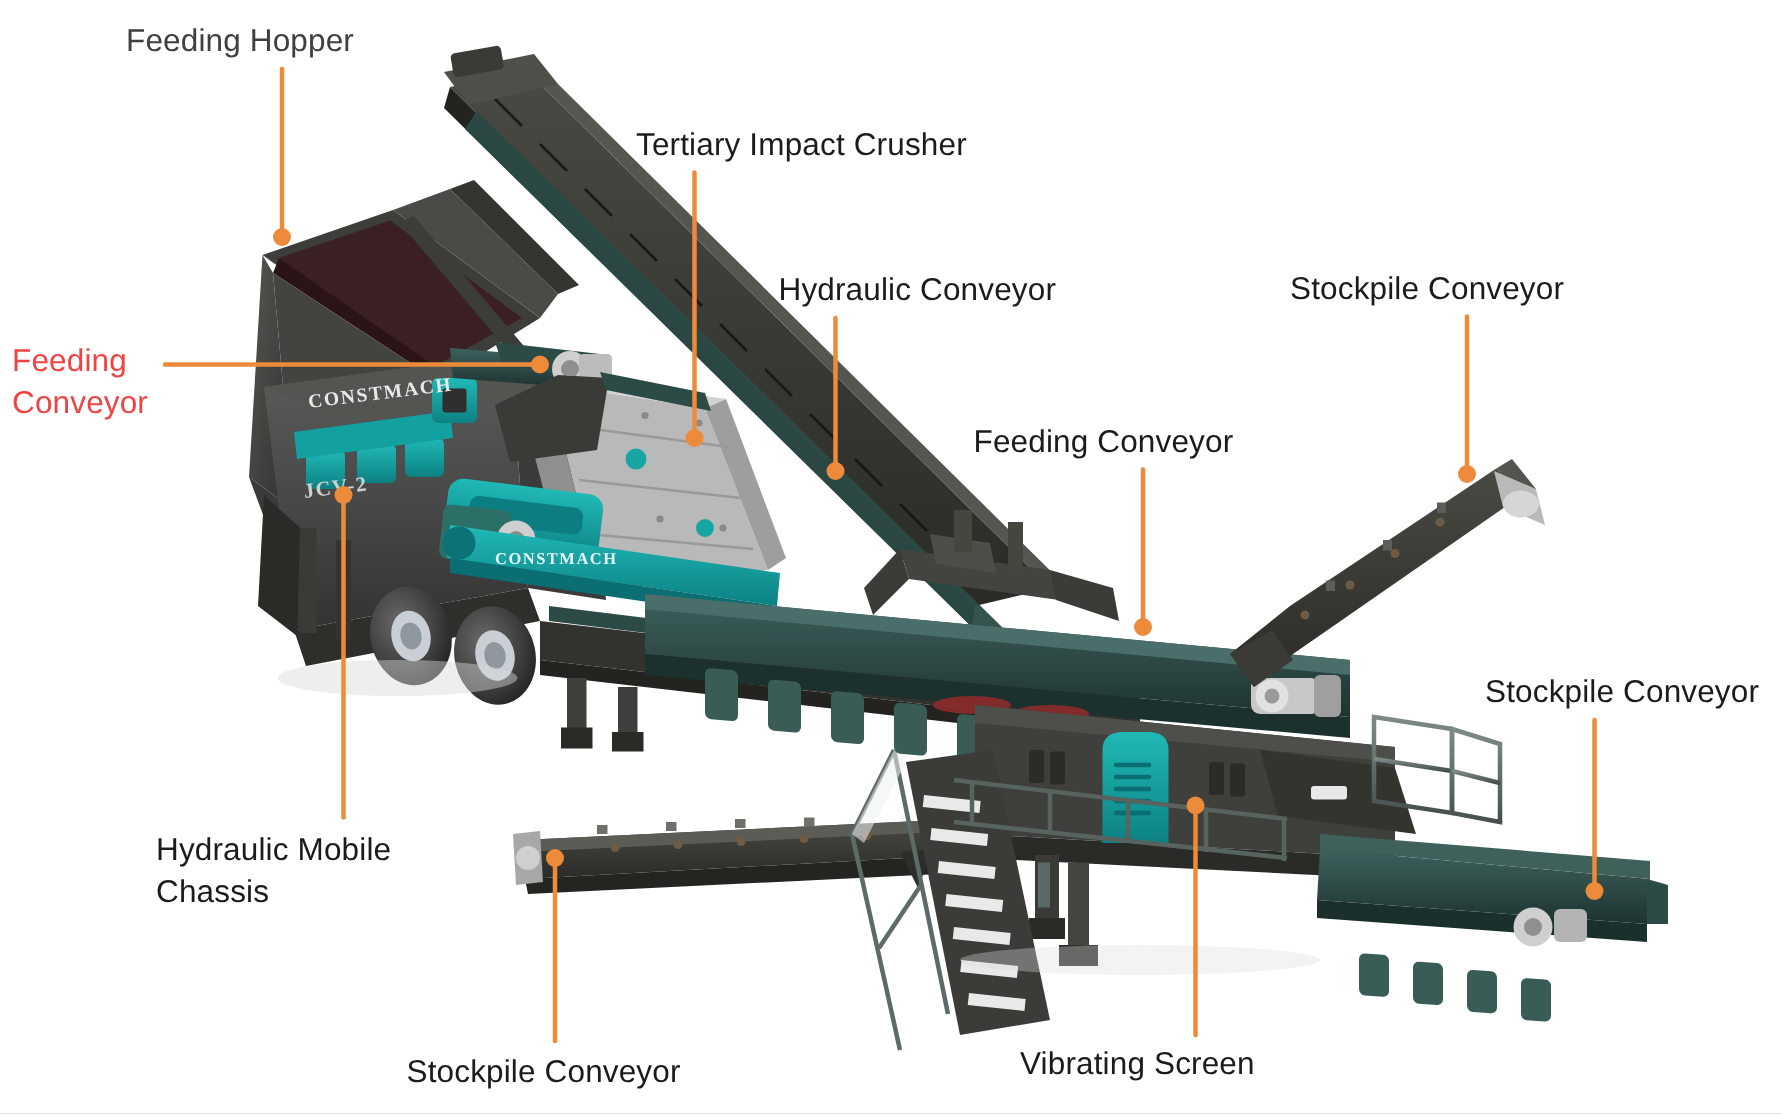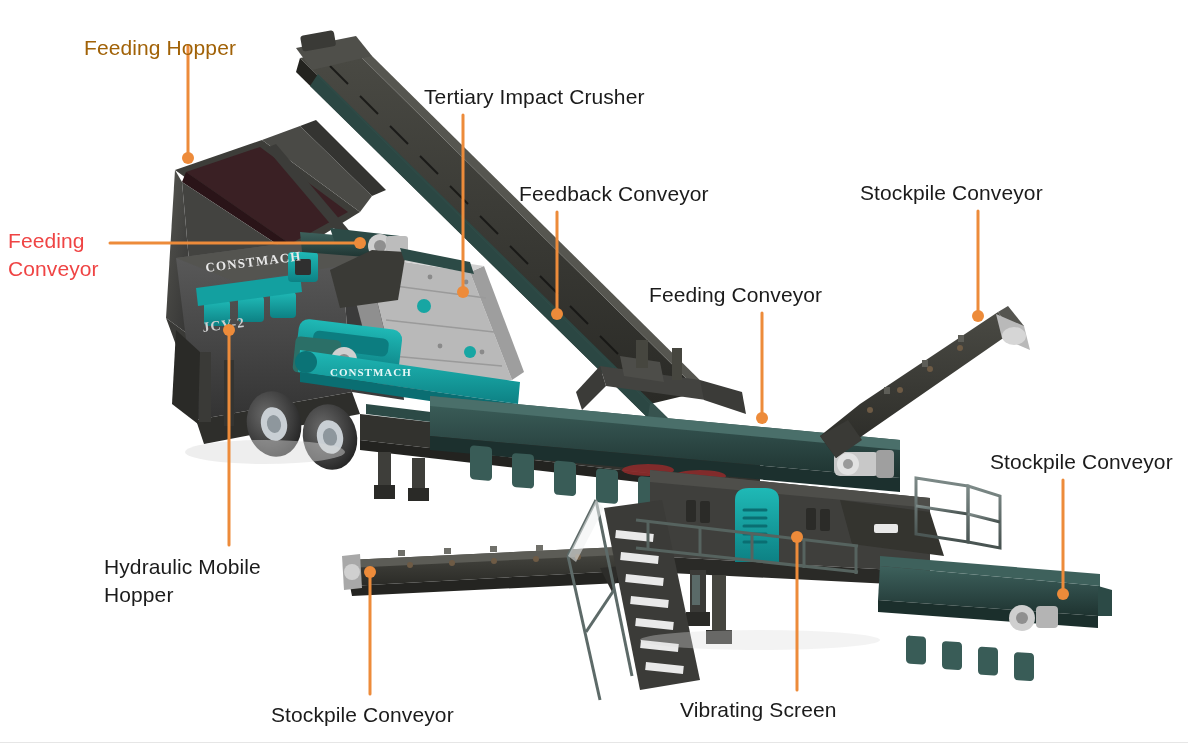--- a/index.html
+++ b/index.html
@@ -433,27 +433,27 @@
         <line x1="229" y1="330" x2="229" y2="545" stroke="#ED8B3A" stroke-width="3" stroke-linecap="round"></line>
         <circle cx="229" cy="330" r="6" fill="#ED8B3A"></circle>
         <line x1="797" y1="537" x2="797" y2="690" stroke="#ED8B3A" stroke-width="3" stroke-linecap="round"></line>
         <circle cx="797" cy="537" r="6" fill="#ED8B3A"></circle>
         <line x1="370" y1="572" x2="370" y2="694" stroke="#ED8B3A" stroke-width="3" stroke-linecap="round"></line>
         <circle cx="370" cy="572" r="6" fill="#ED8B3A"></circle>
       </g>
   </svg>
 
   <div id="label-layer">
-      <div class="label left" style="left: 84px; top: 14px; color: #a16207; margin-top: 20px;">Feeding Hopper</div>
+      <div class="label left" style="left: 84px; top: 14px; color: #404040;">Feeding Hopper</div>
       <div class="label left" style="left: 424px; top: 83px; color: rgb(27, 27, 27);">Tertiary Impact Crusher</div>
-      <div class="label left" style="left: 519px; top: 180px; color: rgb(27, 27, 27);">Feedback Conveyor</div>
+      <div class="label left" style="left: 519px; top: 180px; color: rgb(27, 27, 27);">Hydraulic Conveyor</div>
       <div class="label left" style="left: 860px; top: 179px; color: rgb(27, 27, 27);">Stockpile Conveyor</div>
       <div class="label left" style="left: 8px; top: 227px; color: #ef4444;">Feeding
 Conveyor</div>
       <div class="label left" style="left: 649px; top: 281px; color: rgb(27, 27, 27);">Feeding Conveyor</div>
       <div class="label left" style="left: 990px; top: 448px; color: rgb(27, 27, 27);">Stockpile Conveyor</div>
       <div class="label left" style="left: 104px; top: 553px; color: rgb(27, 27, 27);">Hydraulic Mobile
-Hopper</div>
+Chassis</div>
       <div class="label left" style="left: 680px; top: 696px; color: rgb(27, 27, 27);">Vibrating Screen</div>
       <div class="label left" style="left: 271px; top: 701px; color: rgb(27, 27, 27);">Stockpile Conveyor</div>
     </div>
 
 </div>
 
 </body></html>

